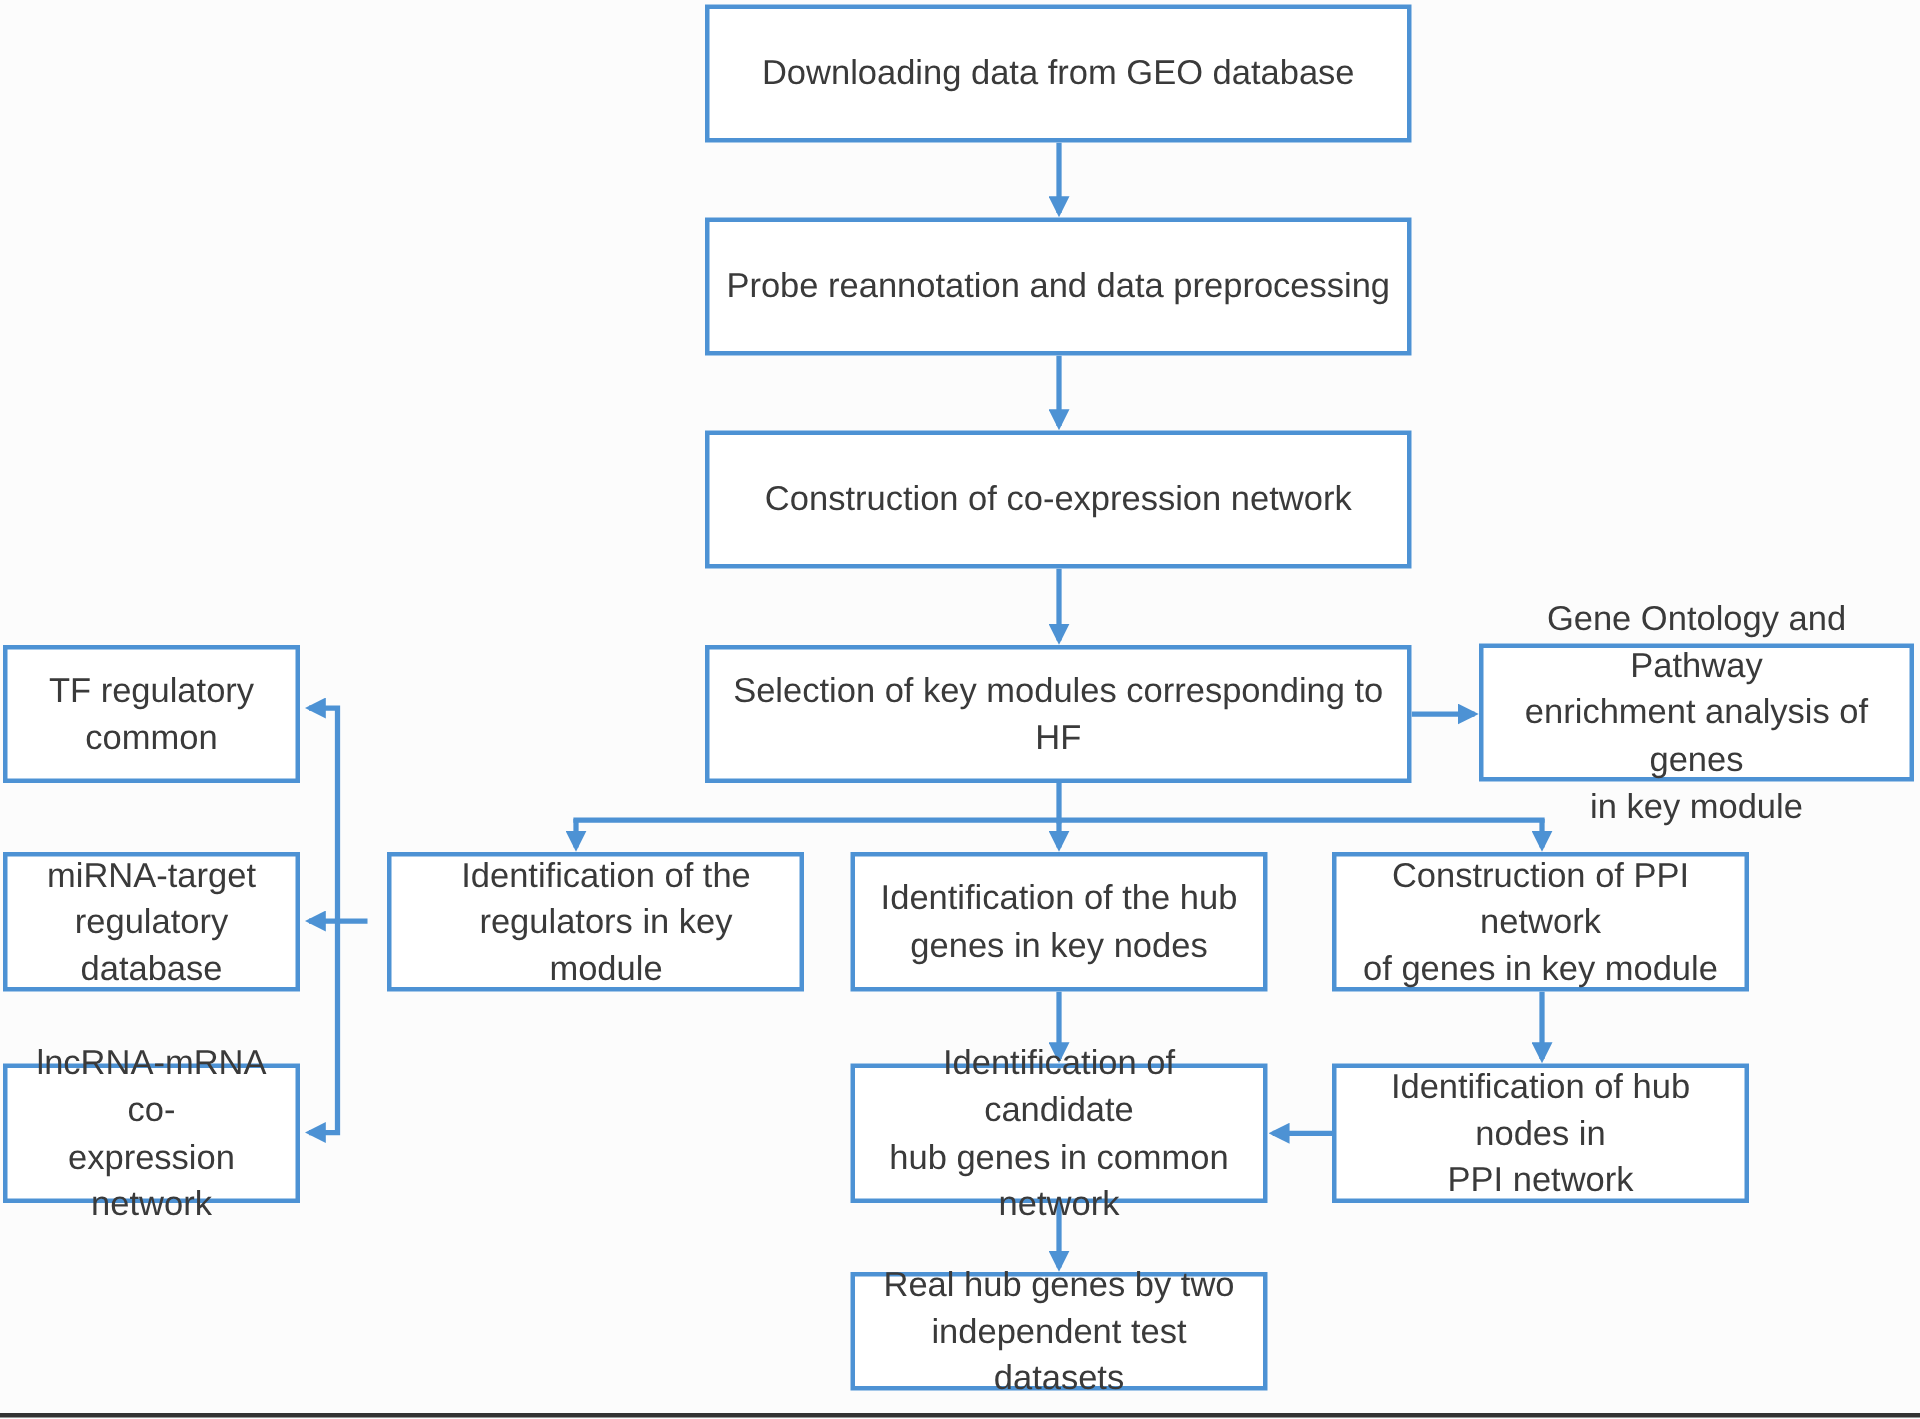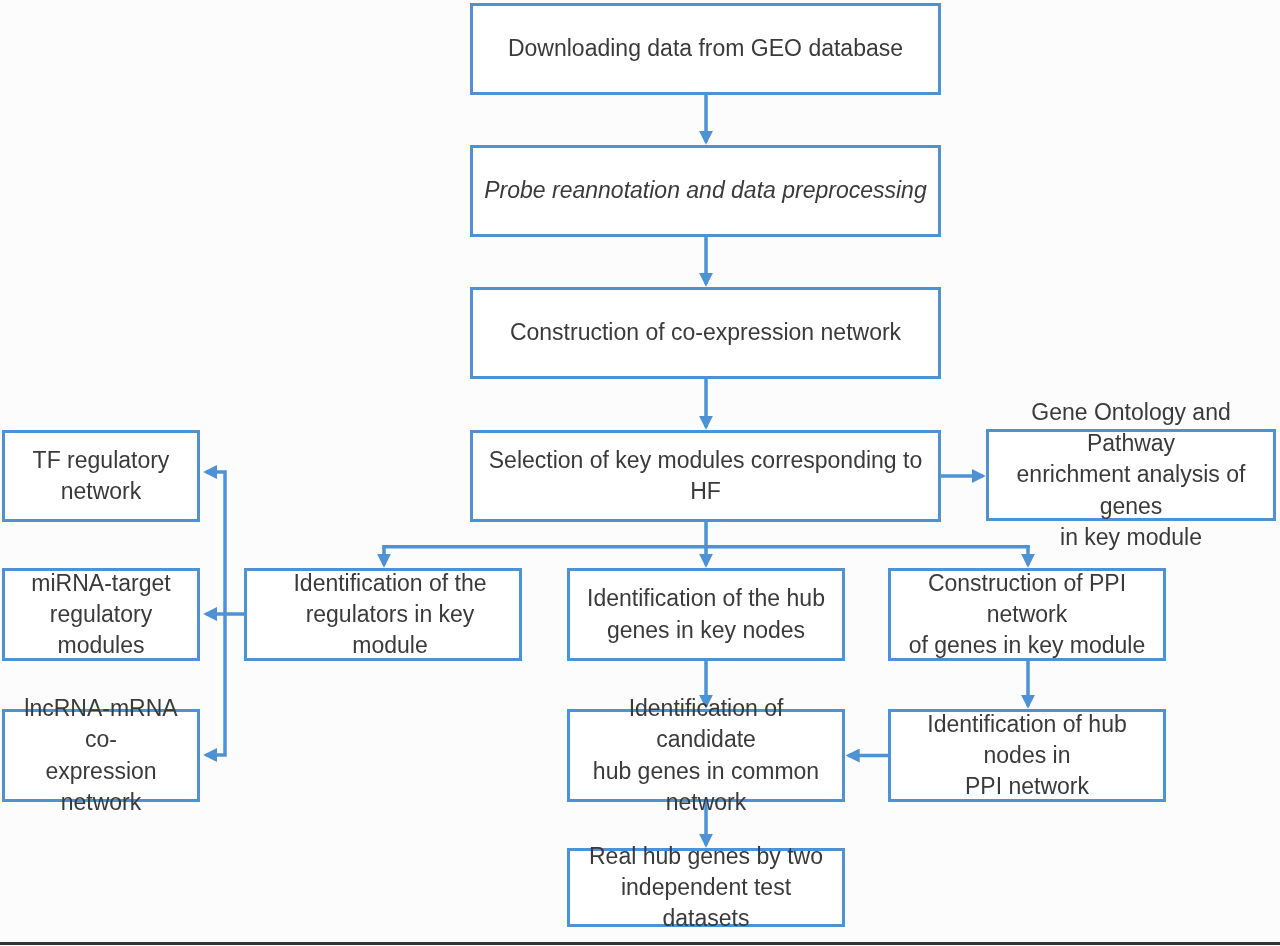--- a/index.html
+++ b/index.html
@@ -45,31 +45,31 @@
     justify-content: center;
     text-align: center;
     font-size: 23px;
     line-height: 1.35;
     color: var(--text);
     white-space: pre-line;
     padding: 4px 10px;
   }
   
   .n-geo        { left: 470px; top: 3px;   width: 471px; height: 92px; }
-  .n-probe      { left: 470px; top: 145px; width: 471px; height: 92px; font-style: italic; }
+  .n-probe      { left: 470px; top: 145px; width: 471px; height: 92px; }
   .n-coexpr     { left: 470px; top: 287px; width: 471px; height: 92px; text-align: right; }
   .n-selection  { left: 470px; top: 430px; width: 471px; height: 92px; }
   
   .n-go         { left: 986px; top: 429px; width: 290px; height: 92px; }
   
   .n-tf         { left: 2px;   top: 430px; width: 198px; height: 92px; }
   .n-mirna      { left: 2px;   top: 568px; width: 198px; height: 93px; }
   .n-lncrna     { left: 2px;   top: 709px; width: 198px; height: 93px; }
   
-  .n-regulators { left: 244px; top: 568px; width: 278px; height: 93px; padding-left: 24px; }
+  .n-regulators { left: 258px; top: 568px; width: 278px; height: 93px; padding-left: 24px; }
   .n-hubgenes   { left: 567px; top: 568px; width: 278px; height: 93px; }
   .n-ppi        { left: 888px; top: 568px; width: 278px; height: 93px; }
   
   .n-candidate  { left: 567px; top: 709px; width: 278px; height: 93px; }
   .n-hubnodes   { left: 888px; top: 709px; width: 278px; height: 93px; }
   
   .n-realhub    { left: 567px; top: 848px; width: 278px; height: 79px; }
   .bottom-rule {
     position: absolute;
     left: 0; top: 942px;
@@ -118,24 +118,24 @@
 
   <div class="flow-node n-coexpr">Construction of co-expression network</div>
 
   <div class="flow-node n-selection">Selection of key modules corresponding to HF</div>
 
   <div class="flow-node n-go">Gene Ontology and Pathway
 enrichment analysis of genes
 in key module</div>
 
   <div class="flow-node n-tf">TF regulatory
-network</div>
+common</div>
 
   <div class="flow-node n-mirna">miRNA-target
-regulatory modules</div>
+regulatory database</div>
 
   <div class="flow-node n-lncrna">lncRNA-mRNA co-
 expression network</div>
 
   <div class="flow-node n-regulators">Identification of the
 regulators in key module</div>
 
   <div class="flow-node n-hubgenes">Identification of the hub
 genes in key nodes</div>
 

